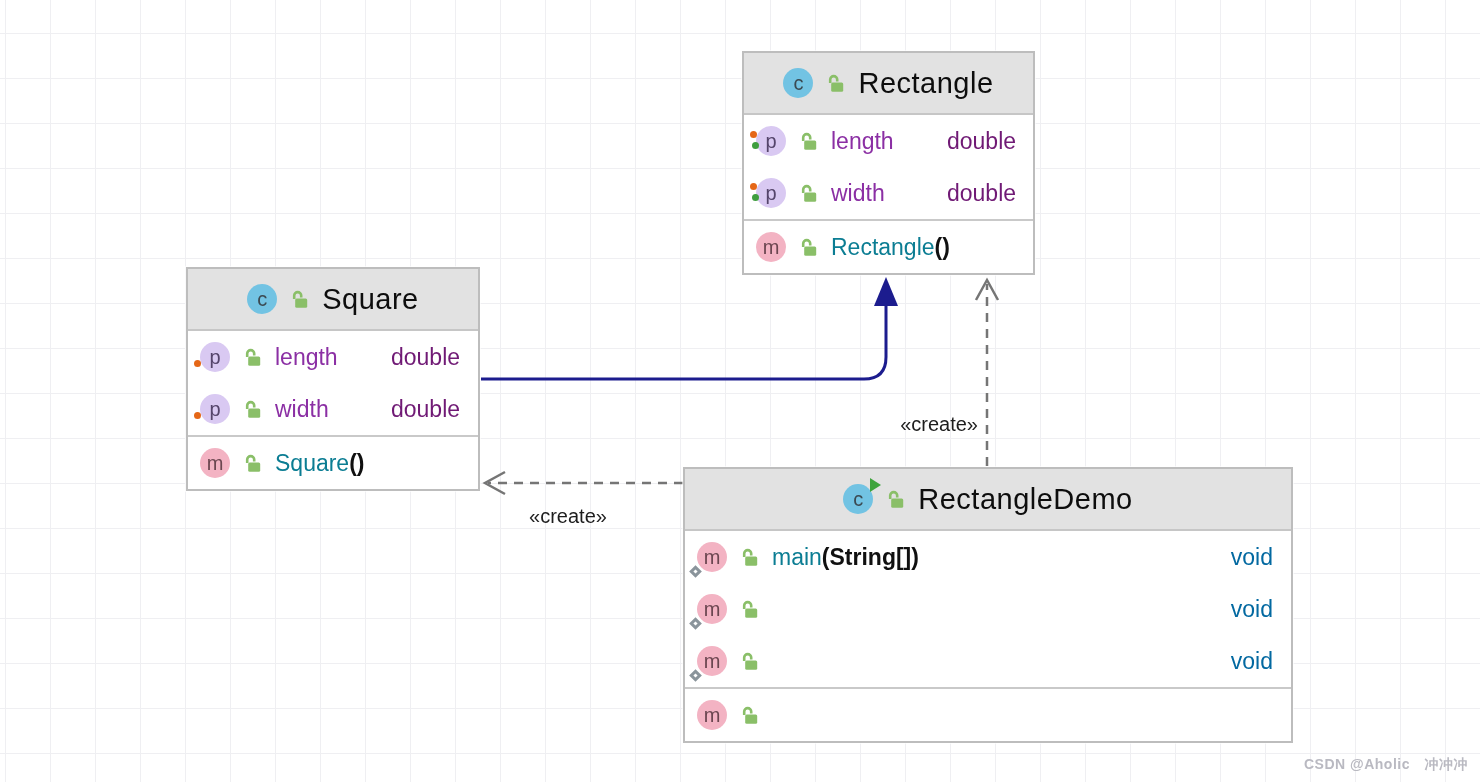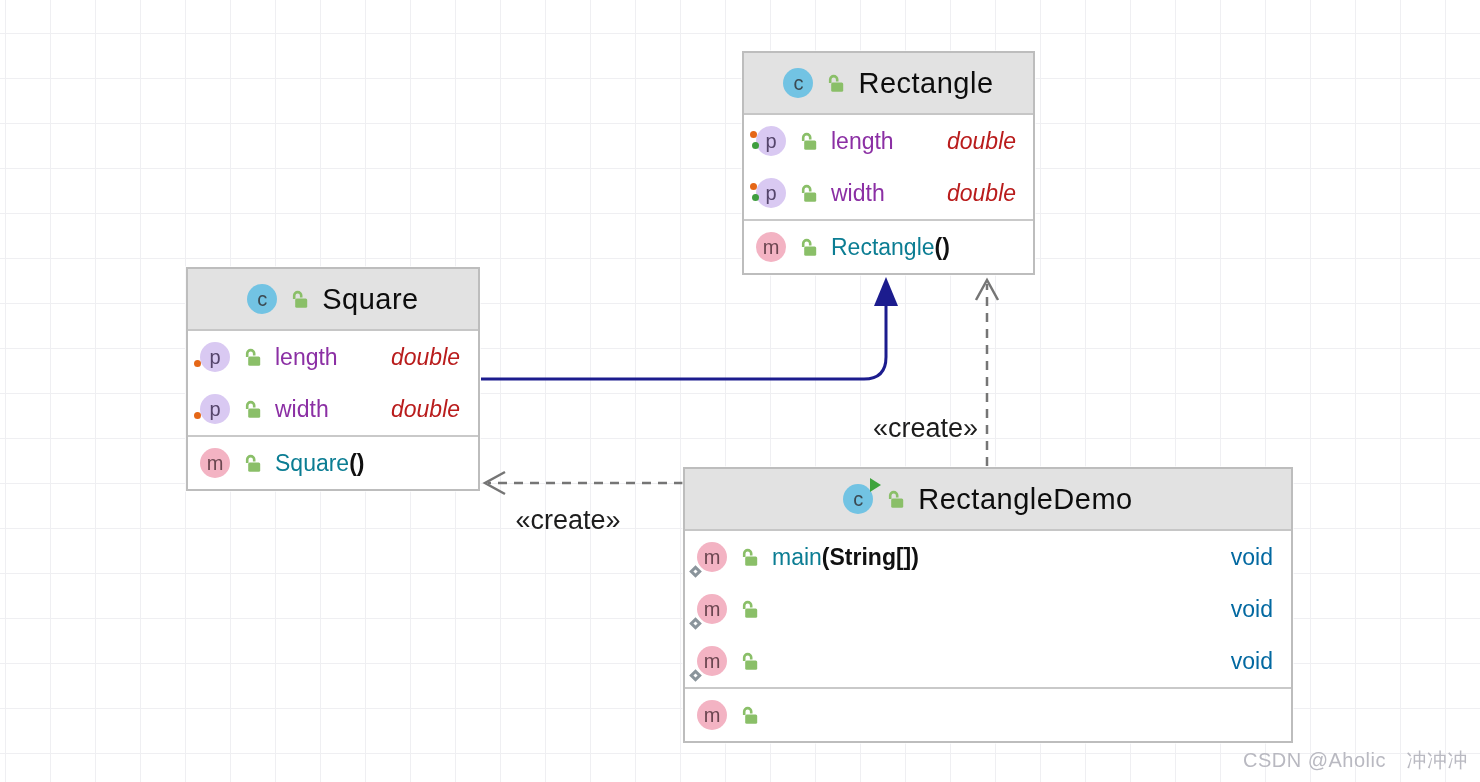--- a/index.html
+++ b/index.html
@@ -31,21 +31,21 @@
   .uml-title { font-size:29px; color:#0d0d0d; letter-spacing:.5px; }
 
   .row {
     display:flex; align-items:center; gap:13px; padding:0 12px; height:52px;
     font-size:23px;
   }
   .row.ctor { height:54px; }
   .sect-div { border-top:2px solid #c9c9c9; }
 
   .f-name { color:#8b2fa4; width:103px; }
-  .f-type { color:#b91c1c;font-style:italic; }
+  .f-type { color:#701a75; }
   .m-name { color:#0b7d93; }
   .m-parens { color:#101010; font-weight:bold; }
   .m-params { color:#101010; font-weight:bold;text-align:right; }
   .m-ret { color:#0369a1; margin-left:auto; padding-right:6px; }
 
   
   .ic-class {
     position:relative; width:30px; height:30px; border-radius:50%;
     background:#72c3e3; flex:none;
     display:flex; align-items:center; justify-content:center;
@@ -77,25 +77,25 @@
     position:absolute; left:-6px; bottom:-4px; width:9px; height:9px;
     background:#fff; border:3px solid #8a949b; transform:rotate(45deg);
   }
 
   .ic-lock { width:19px; height:19px; flex:none; }
   .ic-lock .shackle { stroke:#8abf68; stroke-width:2.6; fill:none; }
   .ic-lock .body { fill:#8abf68; }
 
   
   .create-label {
-    position:absolute; font-size:27px; color:#1d1d1d;
+    position:absolute; font-size:20px; color:#1d1d1d;
   }
   .watermark {
     position:absolute; right:12px; bottom:8px;
-    font-size:20px; color:#b9b9c1; letter-spacing:.5px;
+    font-size:14px; color:#b9b9c1; letter-spacing:.5px;font-weight:bold;
   }
 </style>
 </head>
 <body>
 
 <div class="canvas">
 
   <svg class="edges" width="1480" height="782" viewBox="0 0 1480 782">
     <g>
       <path d="M481 379 H864 Q886 379 886 357 V303" fill="none" stroke="#1c1c8e" stroke-width="3"></path>

